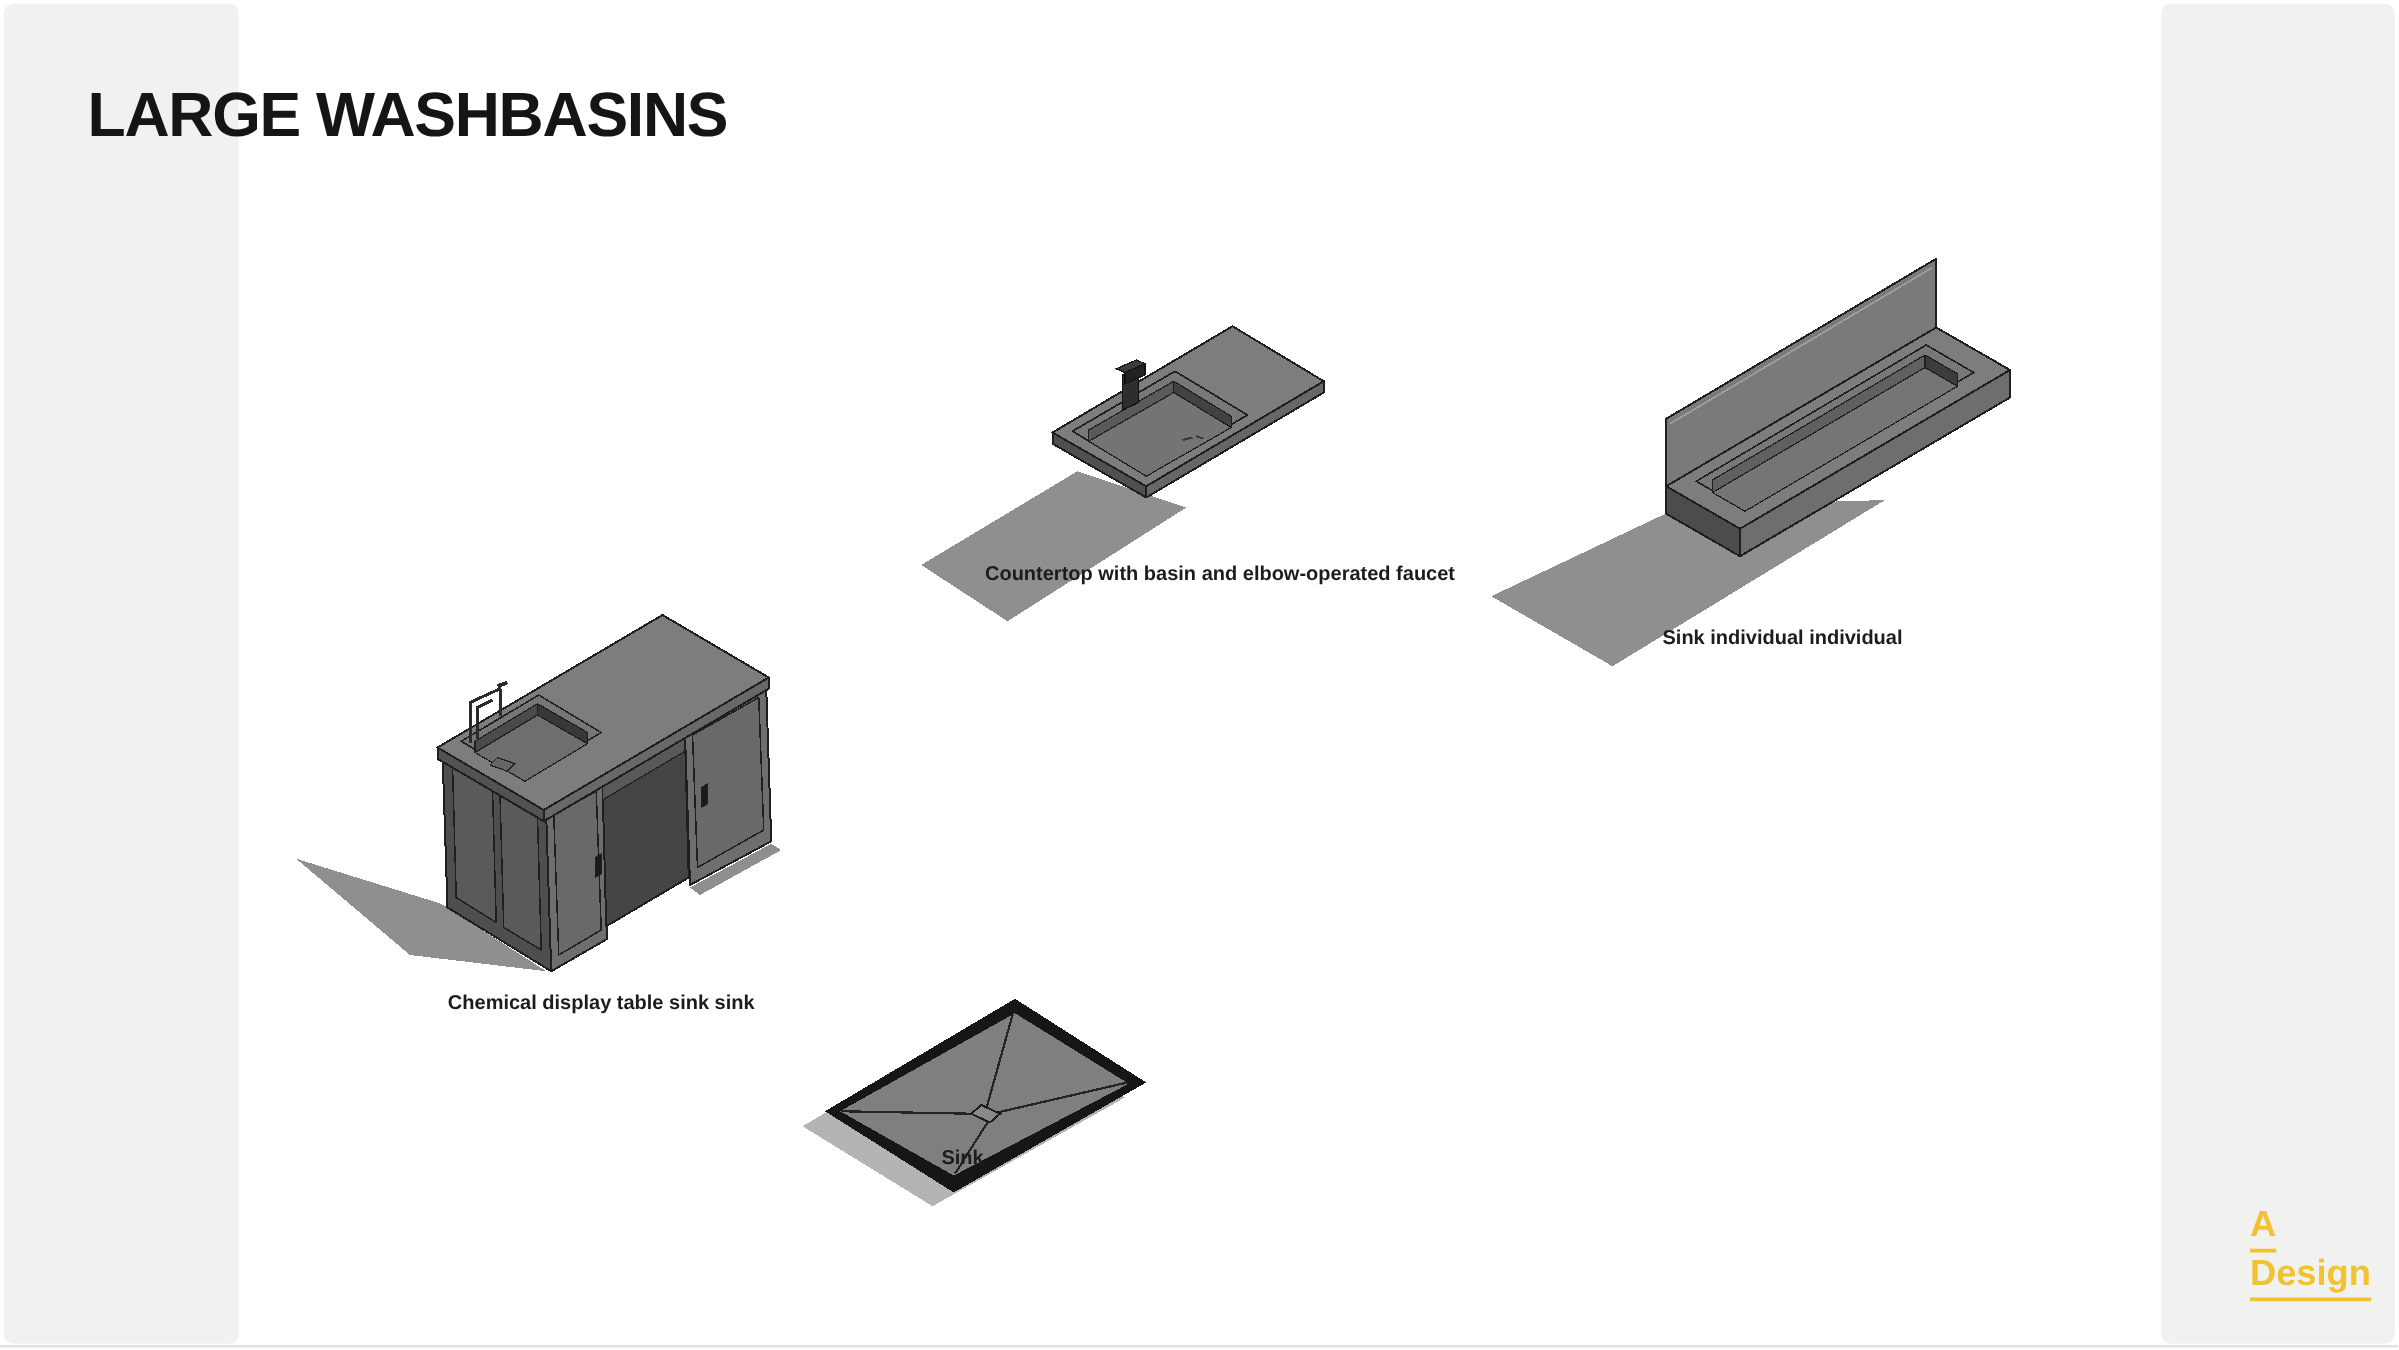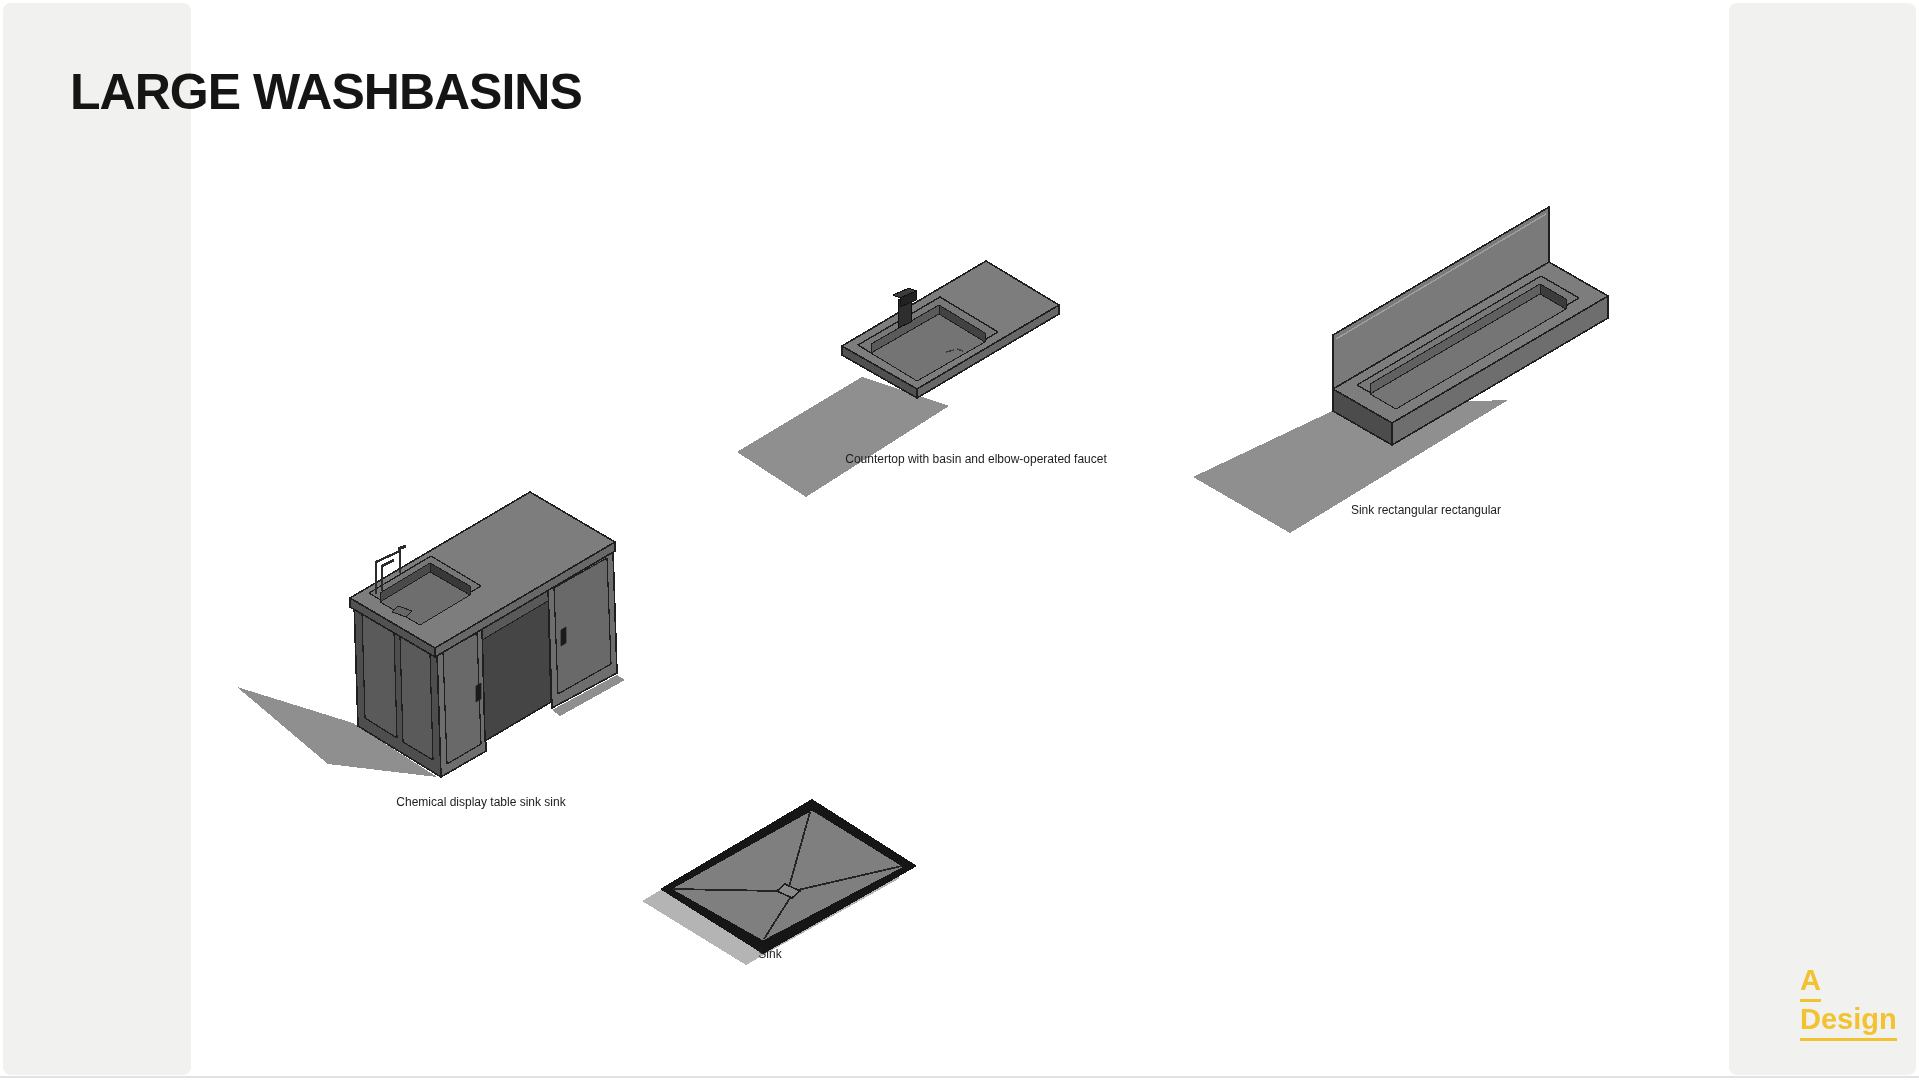--- a/index.html
+++ b/index.html
@@ -17,21 +17,21 @@
     position:absolute;left:0;top:1076px;width:100%;height:2px;background:#e2e2e0;
   }
   .page-title{
     position:absolute;left:70px;top:30px;width:900px;
     font-size:50px;font-weight:700;letter-spacing:-1px;color:#151515;
     line-height:56px;white-space:nowrap;
   }
   .fig{position:absolute;}
   .fig-label{
     position:absolute;transform:translateX(-50%);
-    font-size:12px;font-weight:400;color:#1c1c1c;white-space:nowrap;
+    font-size:16px;font-weight:700;color:#1c1c1c;white-space:nowrap;
     line-height:13px;
   }
   .logo{
     position:absolute;left:1800px;top:963px;
     font-size:29px;font-weight:700;color:var(--logo-yellow,#f2c230);
     line-height:35px;text-decoration:none;cursor:pointer;
   }
   .logo .lg-line{display:inline-block;border-bottom:3px solid var(--logo-yellow,#f2c230);padding-bottom:1px;}
   .logo .lg-row{margin:0;}
   svg{display:block;}
@@ -146,22 +146,22 @@
         <line x1="810" y1="812" x2="789" y2="887"></line>
         <line x1="902" y1="866" x2="798" y2="890"></line>
         <line x1="764" y1="939" x2="790" y2="898"></line>
         <line x1="673" y1="889" x2="778" y2="891"></line>
       </g>
       <polygon points="785,884 800,891 792,898 777,891" fill="#8a8a8a" stroke="#1c1c1c" stroke-width="1.6"></polygon>
     </g>
   </svg>
 
   <div class="fig-label" style="left:976px;top:453px">Countertop with basin and elbow-operated faucet</div>
-  <div class="fig-label" style="left:1426px;top:504px">Sink rectangular rectangular</div>
+  <div class="fig-label" style="left:1426px;top:504px">Sink individual individual</div>
   <div class="fig-label" style="left:481px;top:796px">Chemical display table sink sink</div>
-  <div class="fig-label" style="left:770px;top:948px">Sink</div>
+  <div class="fig-label" style="left:770px;top:920px">Sink</div>
 
   <a class="logo">
     <div class="lg-row"><span class="lg-line">A</span></div>
     <div class="lg-row"><span class="lg-line">Design</span></div>
   </a>
 
 </div>
 
 </body></html>

